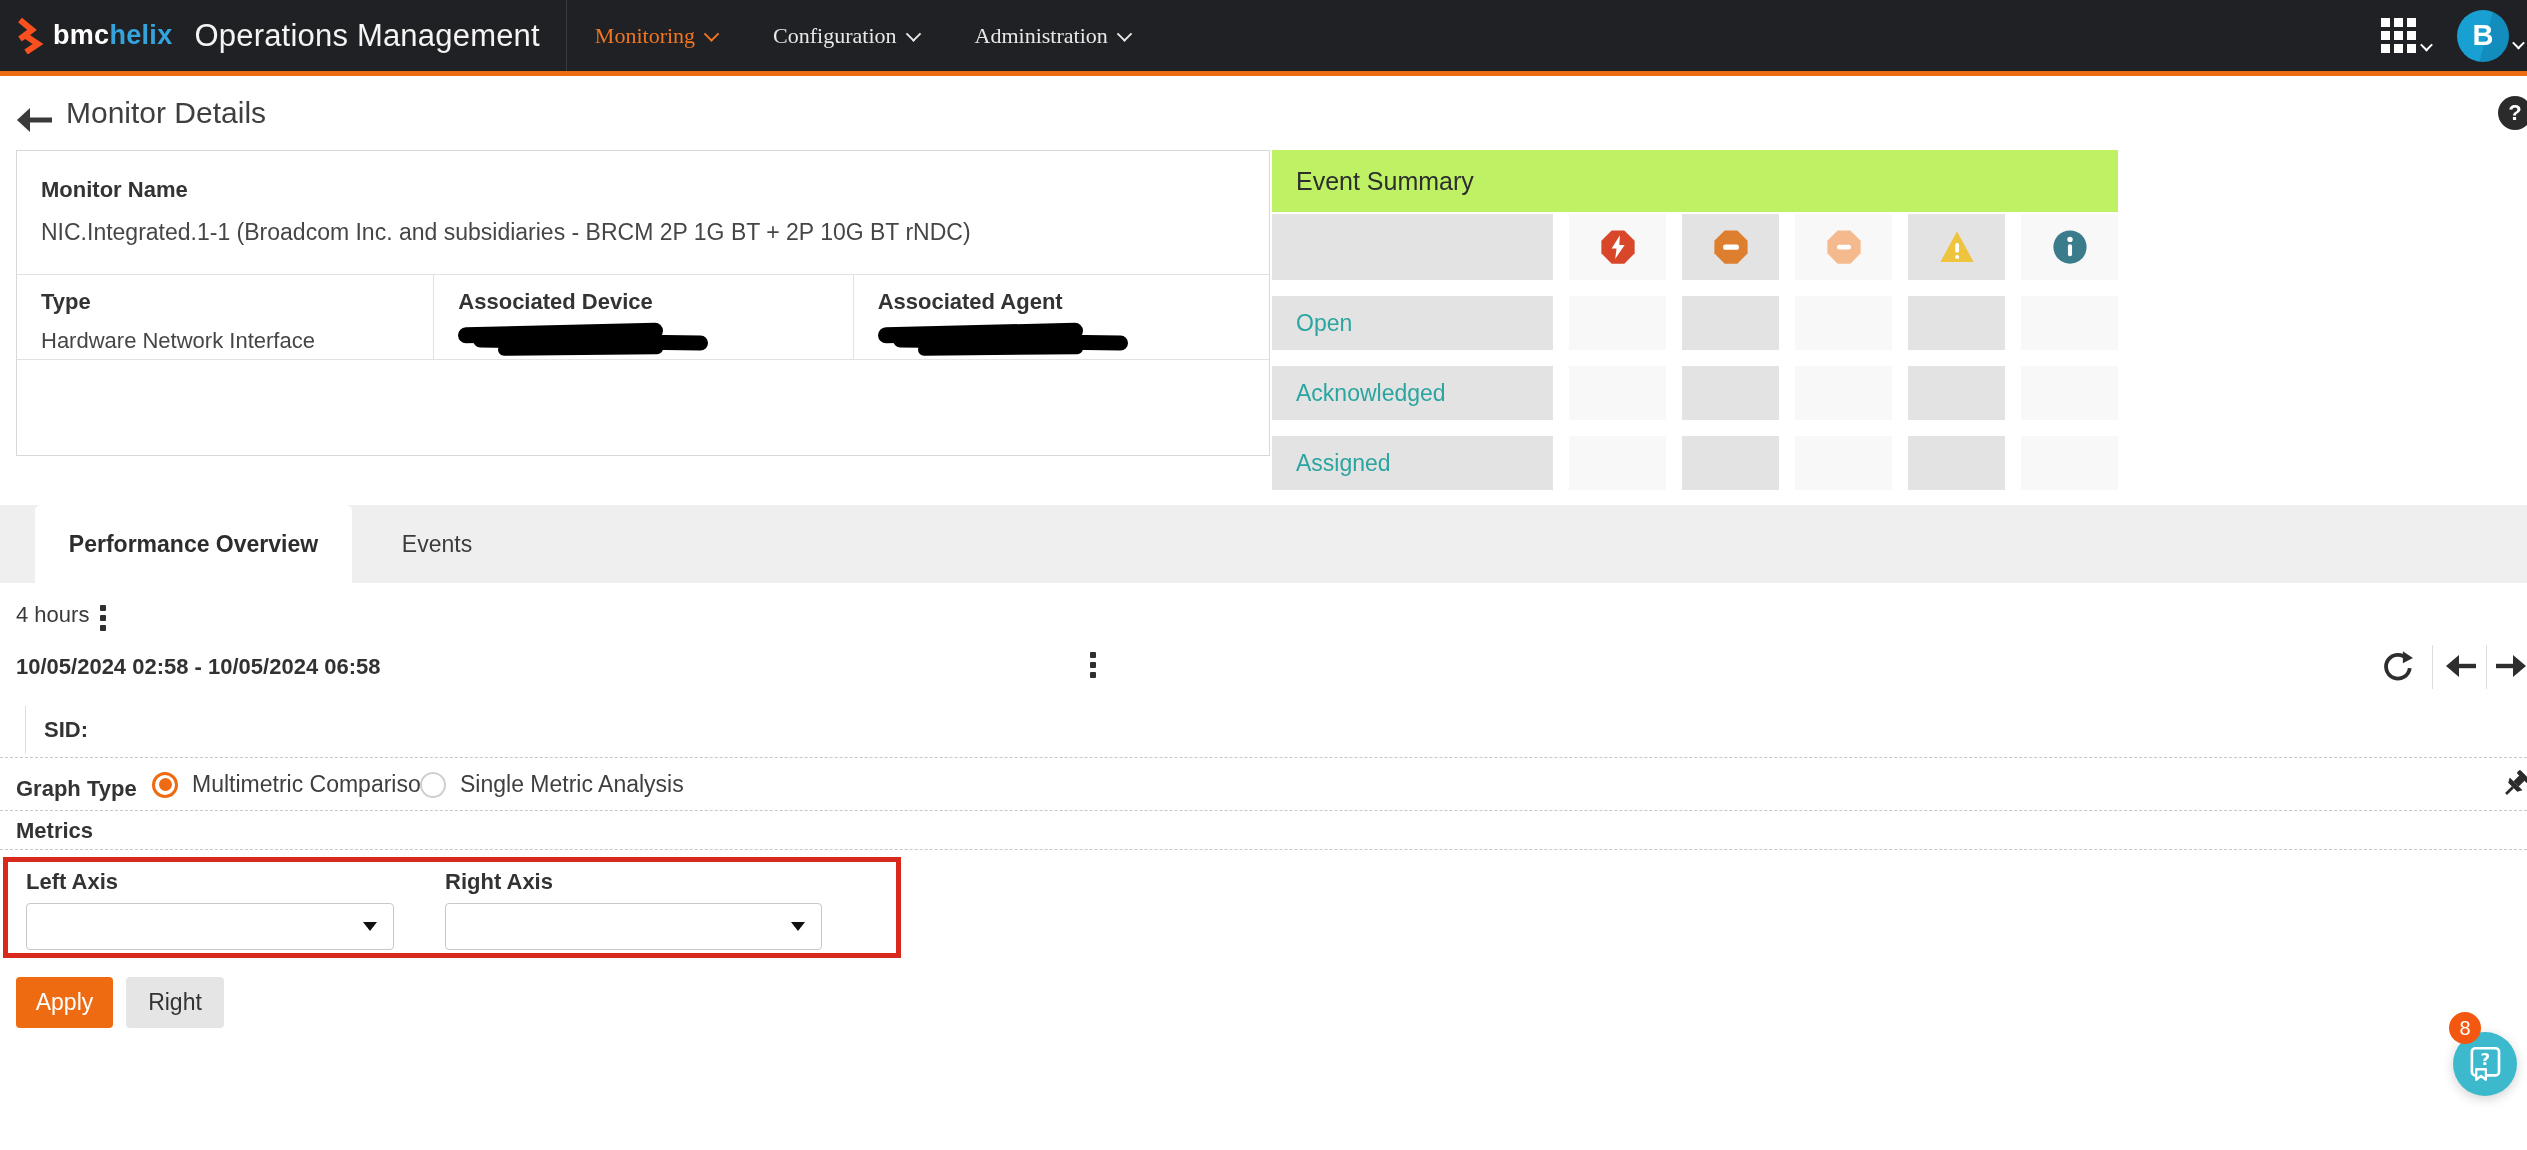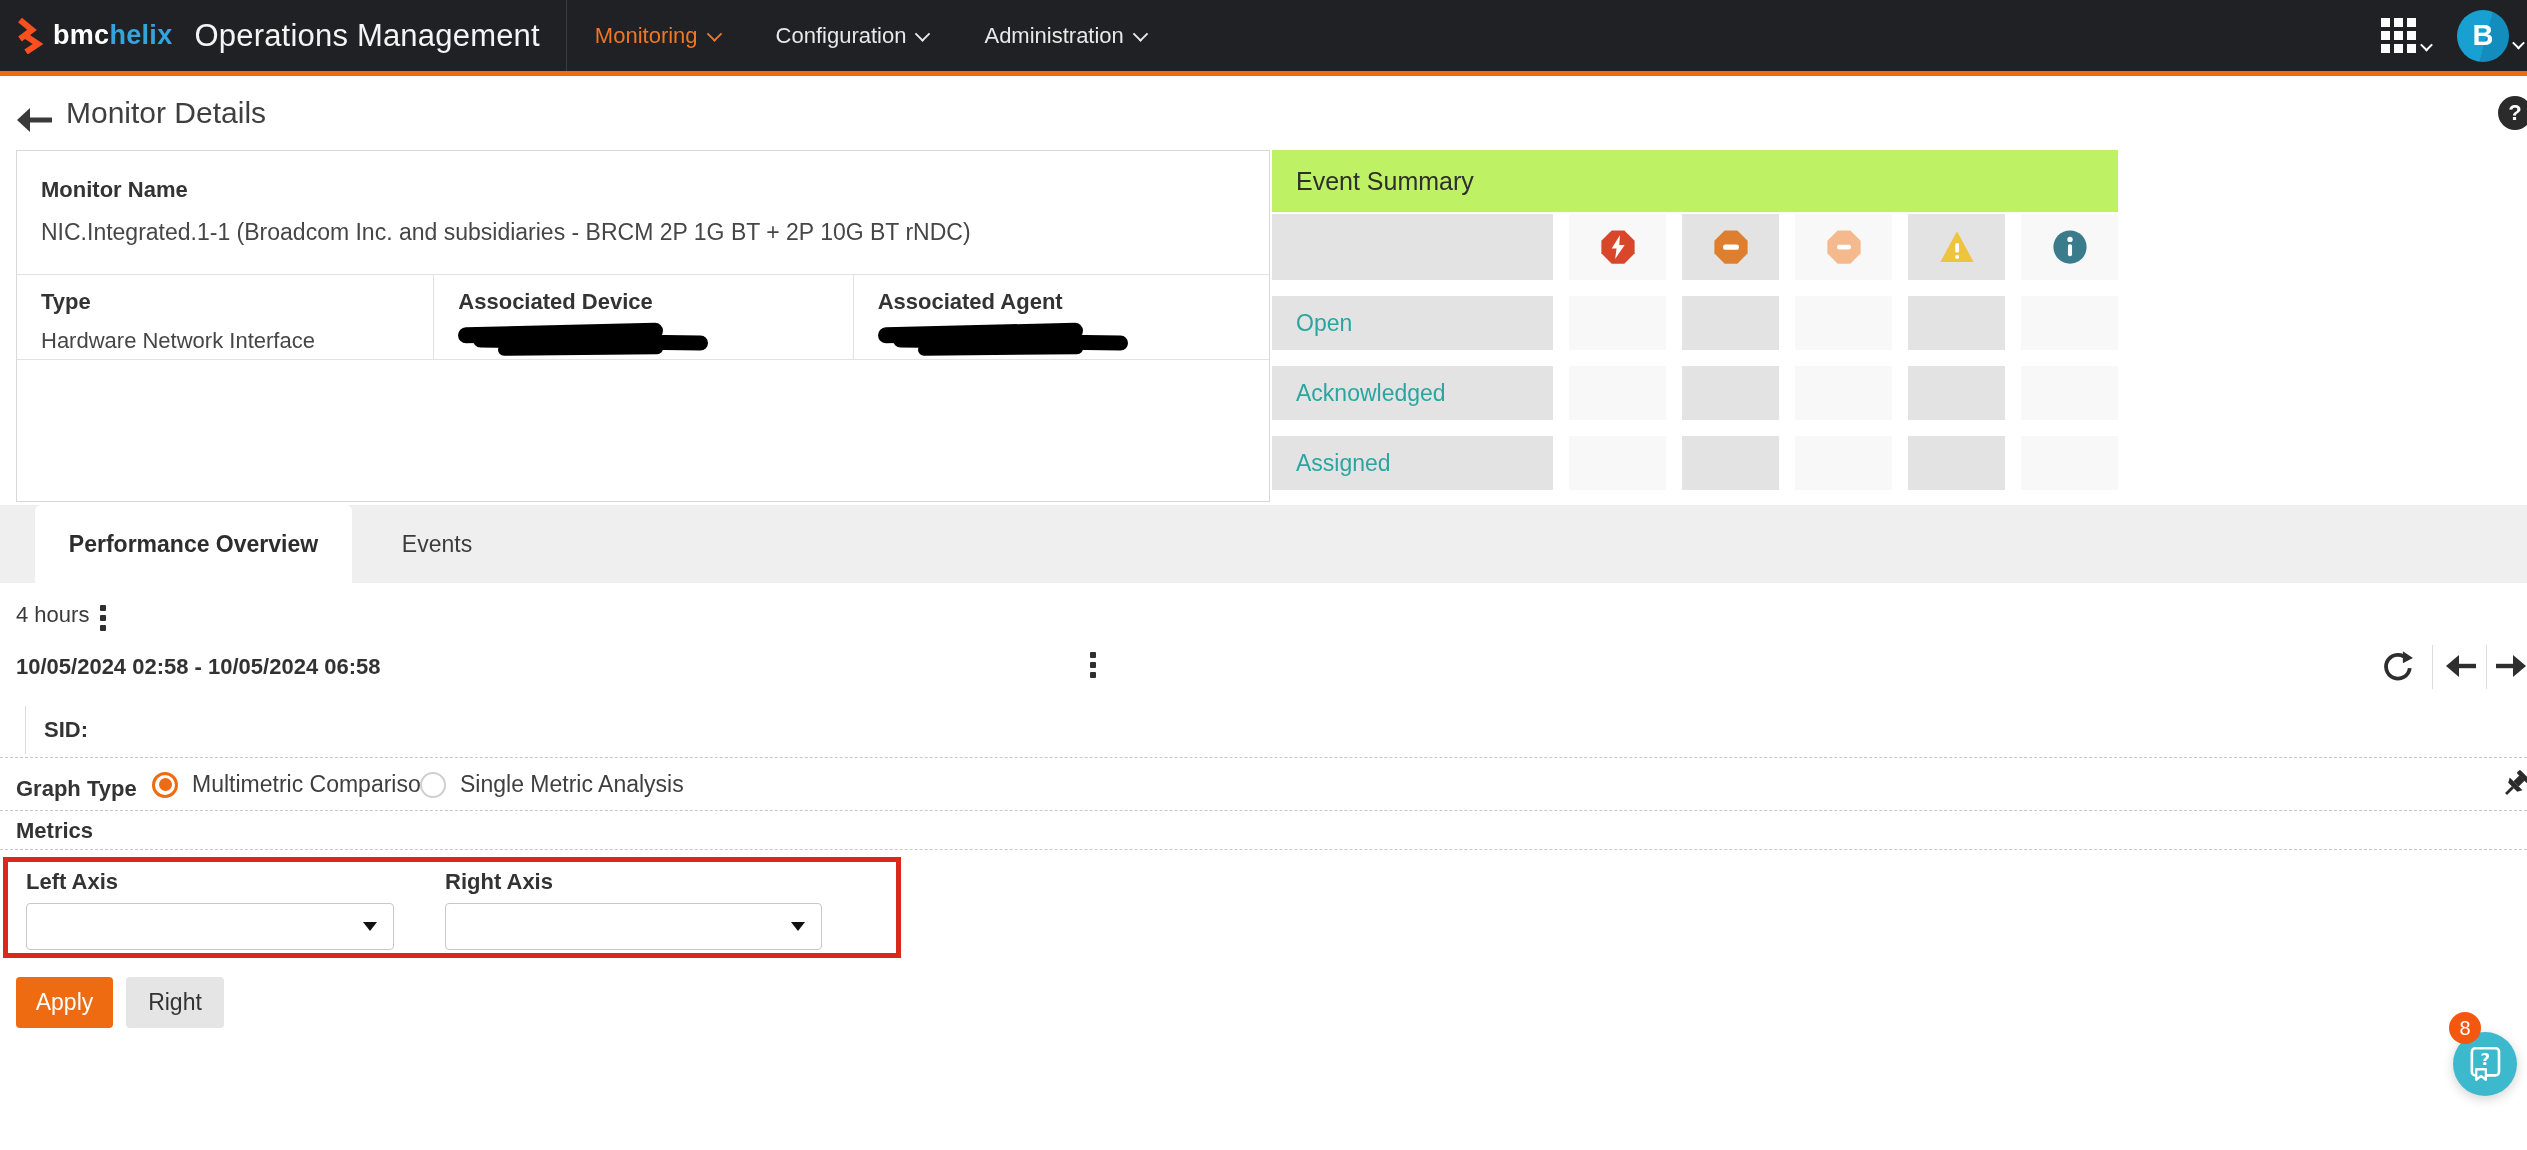--- a/index.html
+++ b/index.html
@@ -9,42 +9,42 @@
   
   .topbar{position:absolute;left:0;top:0;width:2527px;height:71px;background:var(--topbar-bg,#202124);
           display:flex;align-items:center;padding-left:16px;box-sizing:border-box;}
   .orange-line{position:absolute;left:0;top:71px;width:2527px;height:5px;background:var(--accent,#ee6b11);}
   .logo{display:flex;align-items:center;gap:7px;}
   .logo-text{font-size:27px;font-weight:bold;color:#fff;letter-spacing:.3px;}
   .logo-text .helix{color:var(--helix-blue,#35a4dd);}
   .product-title{margin-left:22px;font-size:31px;font-weight:400;color:#f4f4f4;letter-spacing:.2px;}
   .nav-divider{width:1px;height:71px;background:#3a3b3e;margin-left:26px;}
   .topnav{display:flex;align-items:center;gap:56px;margin-left:28px;}
-  .topnav-item{display:flex;align-items:center;font-size:22px;color:#e8e8e8;cursor:pointer;}
+  .topnav-item{display:flex;align-items:center;font-size:22px;color:#e8e8e8;cursor:pointer;font-family:Liberation Serif, serif;}
   .topnav-item.active{color:#f07622;}
   .caret{width:9px;height:9px;border-right:2px solid currentColor;border-bottom:2px solid currentColor;
          transform:rotate(45deg) translate(-1px,-1px);margin-left:11px;display:inline-block;}
   .topbar-right{margin-left:auto;display:flex;align-items:center;gap:26px;padding-right:4px;}
   .gridicon-wrap{display:flex;align-items:flex-end;cursor:pointer;}
   .gridicon{display:grid;grid-template-columns:repeat(3,9px);grid-auto-rows:9px;gap:4px;}
   .gridicon span{background:#fdfdfd;display:block;}
   .gridicon-wrap .caret{border-color:#fff;width:7px;height:7px;margin-left:6px;margin-bottom:2px;}
   .avatar-wrap{display:flex;align-items:center;cursor:pointer;}
   .avatar{width:52px;height:52px;border-radius:50%;
           background:linear-gradient(105deg,var(--avatar-bg,#18a0d2) 55%,#128dbd 55%);
           color:#fff;font-size:29px;font-weight:bold;display:flex;align-items:center;justify-content:center;}
   .avatar-wrap .caret{border-color:#fff;width:7px;height:7px;margin-left:5px;margin-top:18px;}
   .back-arrow{position:absolute;left:16px;top:104px;cursor:pointer;}
   .page-title{position:absolute;left:66px;top:96px;font-size:30px;color:#3f3f3f;}
   .help-circle{position:absolute;left:2498px;top:96px;width:34px;height:34px;border-radius:50%;
                background:#2b2b2b;color:#fff;font-size:22px;font-weight:bold;display:flex;
                align-items:center;justify-content:center;cursor:pointer;}
 
   
-  .monitor-panel{position:absolute;left:16px;top:150px;width:1254px;height:352px;background:#fff;
+  .monitor-panel{position:absolute;left:16px;top:150px;width:1254px;height:306px;background:#fff;
                  border:1px solid #d8d8d8;box-sizing:border-box;}
   .mn-section{position:absolute;left:0;top:0;width:100%;height:124px;border-bottom:1px solid #e2e2e2;
               padding:26px 24px 0 24px;box-sizing:border-box;}
   .field-label{font-size:22px;font-weight:bold;color:#333;}
   .field-value{font-size:23px;color:#464646;margin-top:16px;}
   .type-row{position:absolute;left:0;top:124px;width:100%;height:85px;border-bottom:1px solid #e2e2e2;
             display:flex;box-sizing:border-box;}
   .type-col{padding:14px 24px 0 24px;box-sizing:border-box;}
   .type-col.c1{width:417px;}
   .type-col.c2{width:420px;border-left:1px solid #e2e2e2;}

